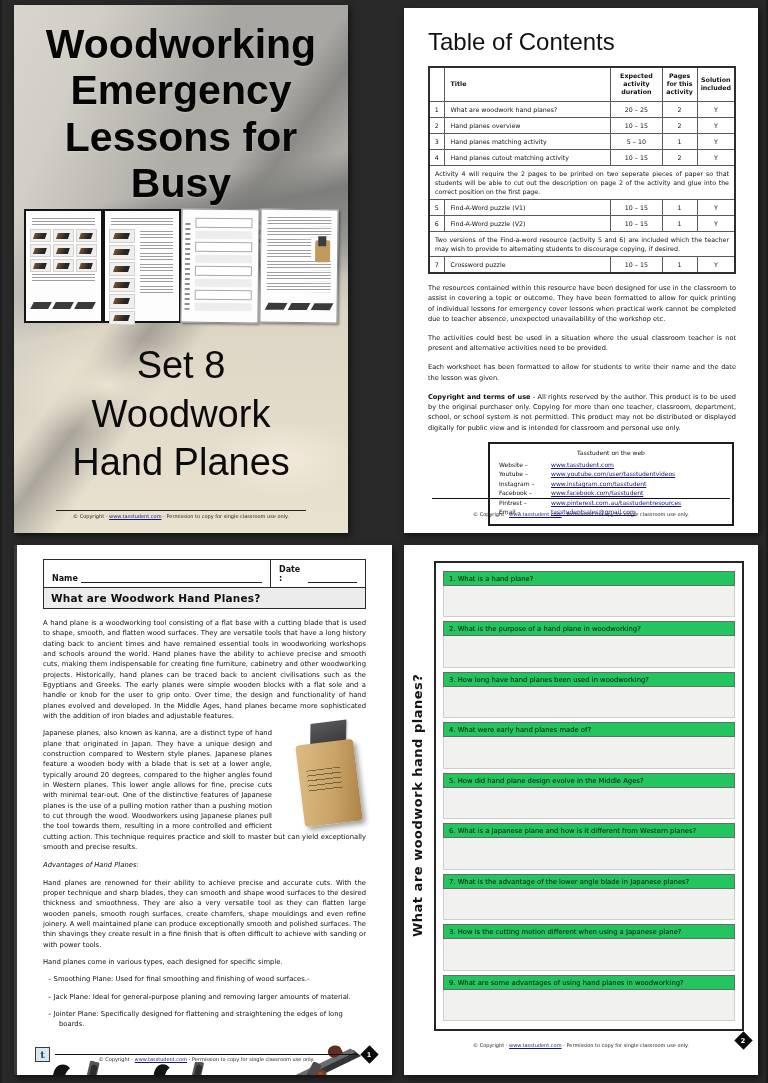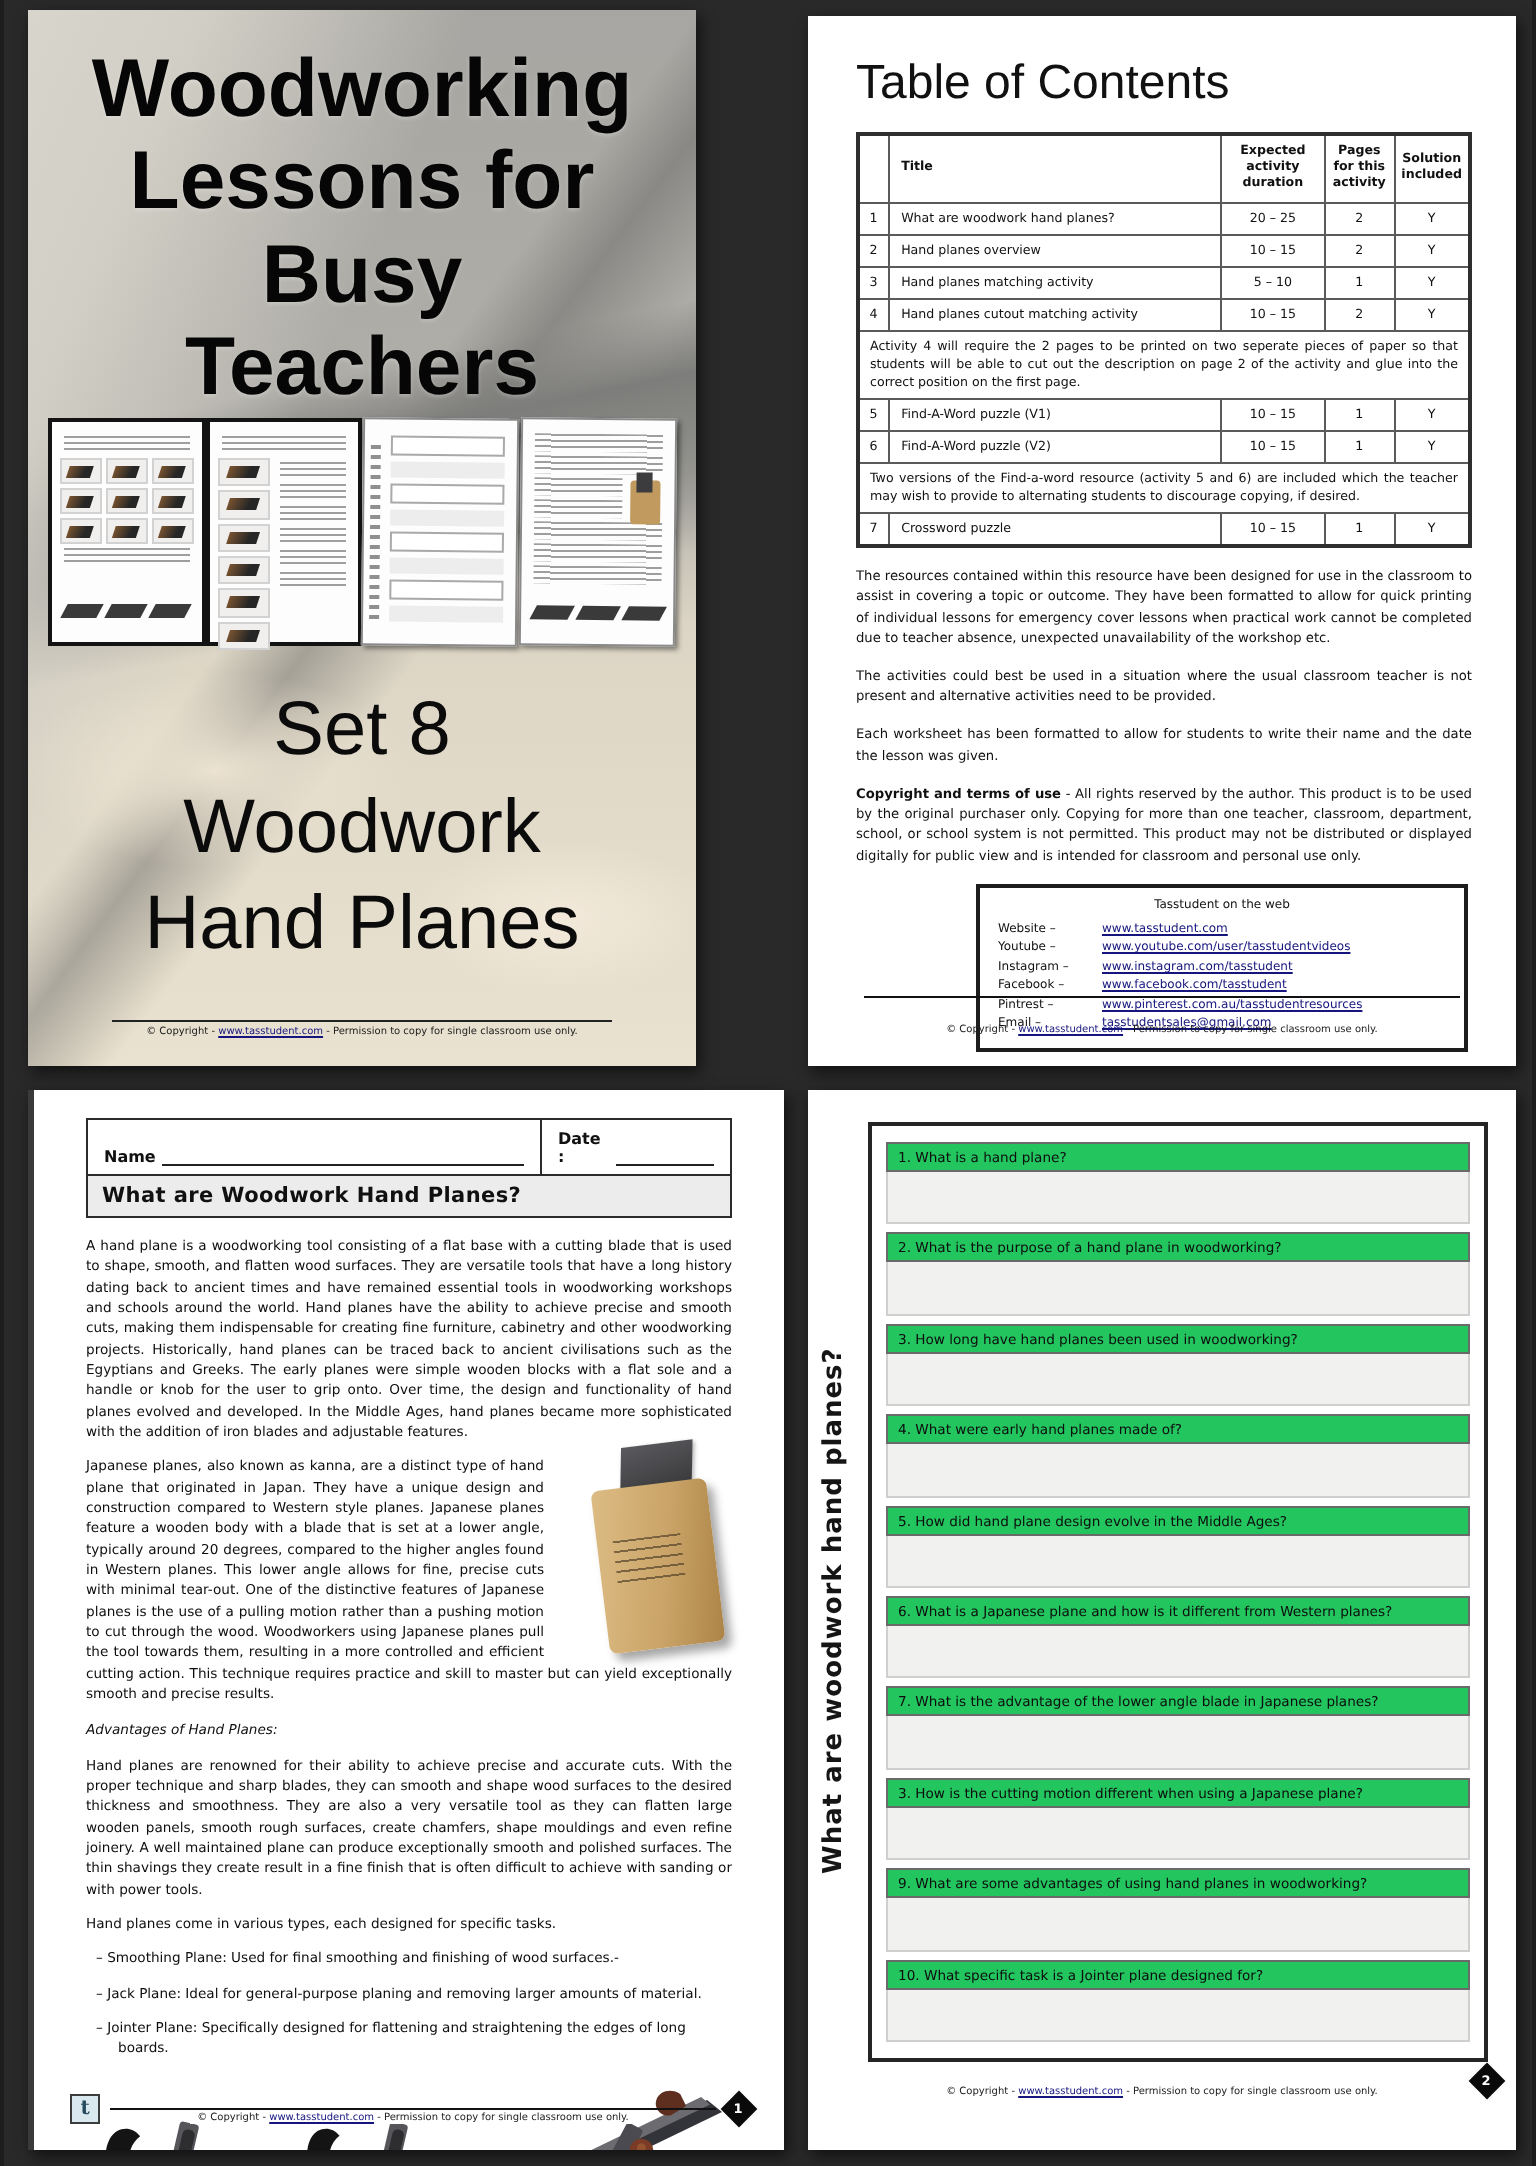--- a/index.html
+++ b/index.html
@@ -125,20 +125,21 @@
 </head>
 <body>
 
 <div id="root">
 
   <section class="page cover">
     <div class="photo"></div>
 
     <div class="cover-title">
       <div>Woodworking</div>
+      <div>Emergency</div>
       <div>Lessons for Busy</div>
       <div>Teachers</div>
     </div>
 
     <div class="thumbs">
       <div class="thumb dark">
         <div class="tl"></div>
         <div class="mini-grid">
           <div class="mi"></div>
             <div class="mi"></div>
@@ -348,21 +349,21 @@
       <div class="jp-fig">
         <div class="jp-blade"></div>
         <div class="jp-body">
           <div class="jp-script"></div>
         </div>
       </div>
       <p>Japanese planes, also known as kanna, are a distinct type of hand plane that originated in Japan. They have a unique design and construction compared to Western style planes. Japanese planes feature a wooden body with a blade that is set at a lower angle, typically around 20 degrees, compared to the higher angles found in Western planes. This lower angle allows for fine, precise cuts with minimal tear-out. One of the distinctive features of Japanese planes is the use of a pulling motion rather than a pushing motion to cut through the wood. Woodworkers using Japanese planes pull the tool towards them, resulting in a more controlled and efficient cutting action. This technique requires practice and skill to master but can yield exceptionally smooth and precise results.</p>
 
       <p class="adv-head">Advantages of Hand Planes:</p>
       <p>Hand planes are renowned for their ability to achieve precise and accurate cuts. With the proper technique and sharp blades, they can smooth and shape wood surfaces to the desired thickness and smoothness. They are also a very versatile tool as they can flatten large wooden panels, smooth rough surfaces, create chamfers, shape mouldings and even refine joinery. A well maintained plane can produce exceptionally smooth and polished surfaces. The thin shavings they create result in a fine finish that is often difficult to achieve with sanding or with power tools.</p>
-      <p>Hand planes come in various types, each designed for specific tasks.</p>
+      <p>Hand planes come in various types, each designed for specific simple.</p>
 
       <div class="bullets">
         <div class="bullet">Smoothing Plane: Used for final smoothing and finishing of wood surfaces.-</div>
         <div class="bullet">Jack Plane: Ideal for general-purpose planing and removing larger amounts of material.</div>
         <div class="bullet">Jointer Plane: Specifically designed for flattening and straightening the edges of long boards.</div>
       </div>
 
       <div class="planes-row">
         <div class="plane-fig">
           <svg width="98" height="62" viewBox="0 0 110 70">
@@ -448,24 +449,20 @@
           <div class="q-answer"></div>
         </div>
       <div class="qgroup">
           <div class="q-label">3. How is the cutting motion different when using a Japanese plane?</div>
           <div class="q-answer"></div>
         </div>
       <div class="qgroup">
           <div class="q-label">9. What are some advantages of using hand planes in woodworking?</div>
           <div class="q-answer"></div>
         </div>
-      <div class="qgroup">
-          <div class="q-label">10. What specific task is a Jointer plane designed for?</div>
-          <div class="q-answer"></div>
-        </div>
     </div>
 
     <div class="ws2-footer-text">
       <span class="tiny-footer-text"><span>© Copyright - </span><span class="link">www.tasstudent.com</span><span> - Permission to copy for single classroom use only.</span></span>
     </div>
     <div class="pagenum ws2-page">
         <span>2</span>
       </div>
   </section>
 

